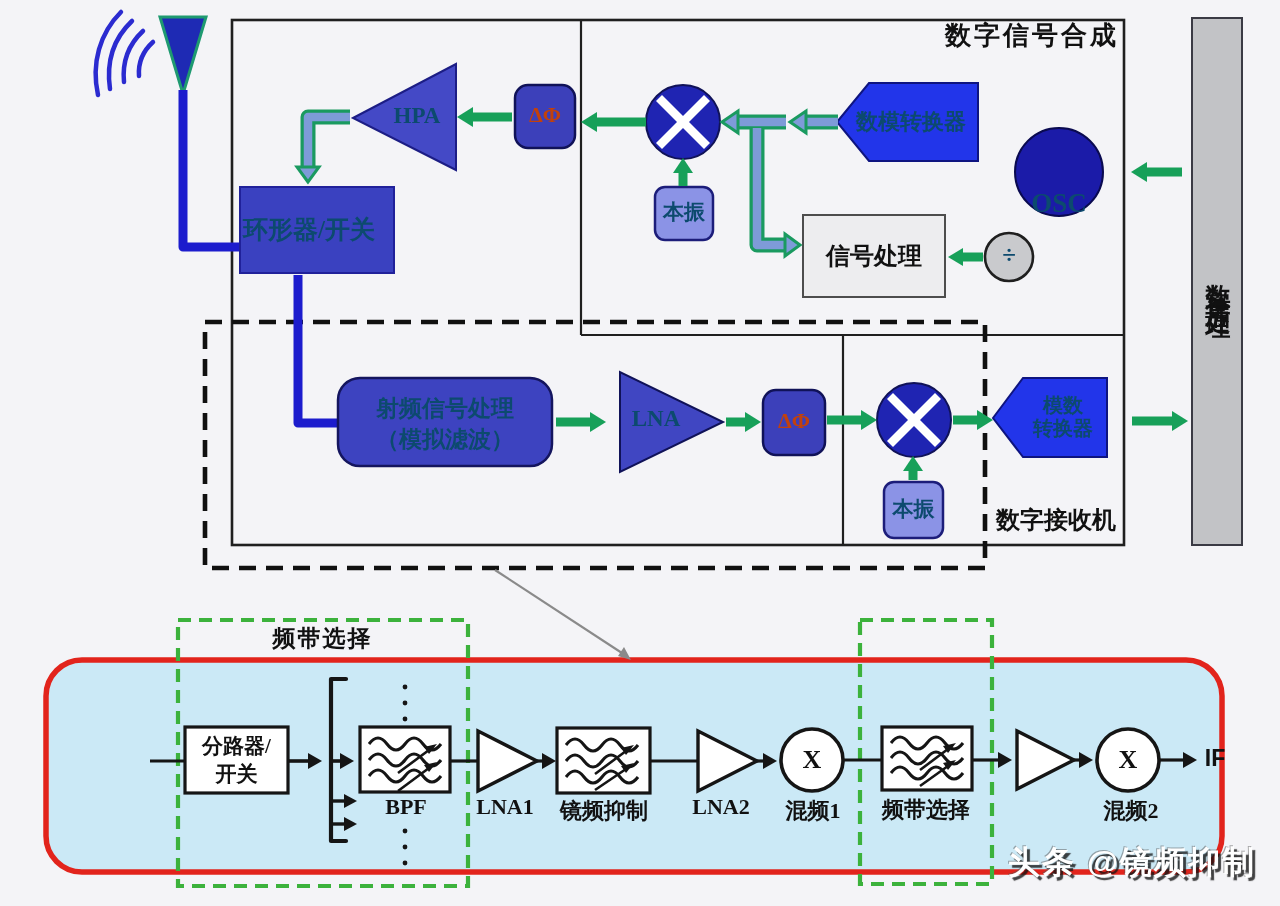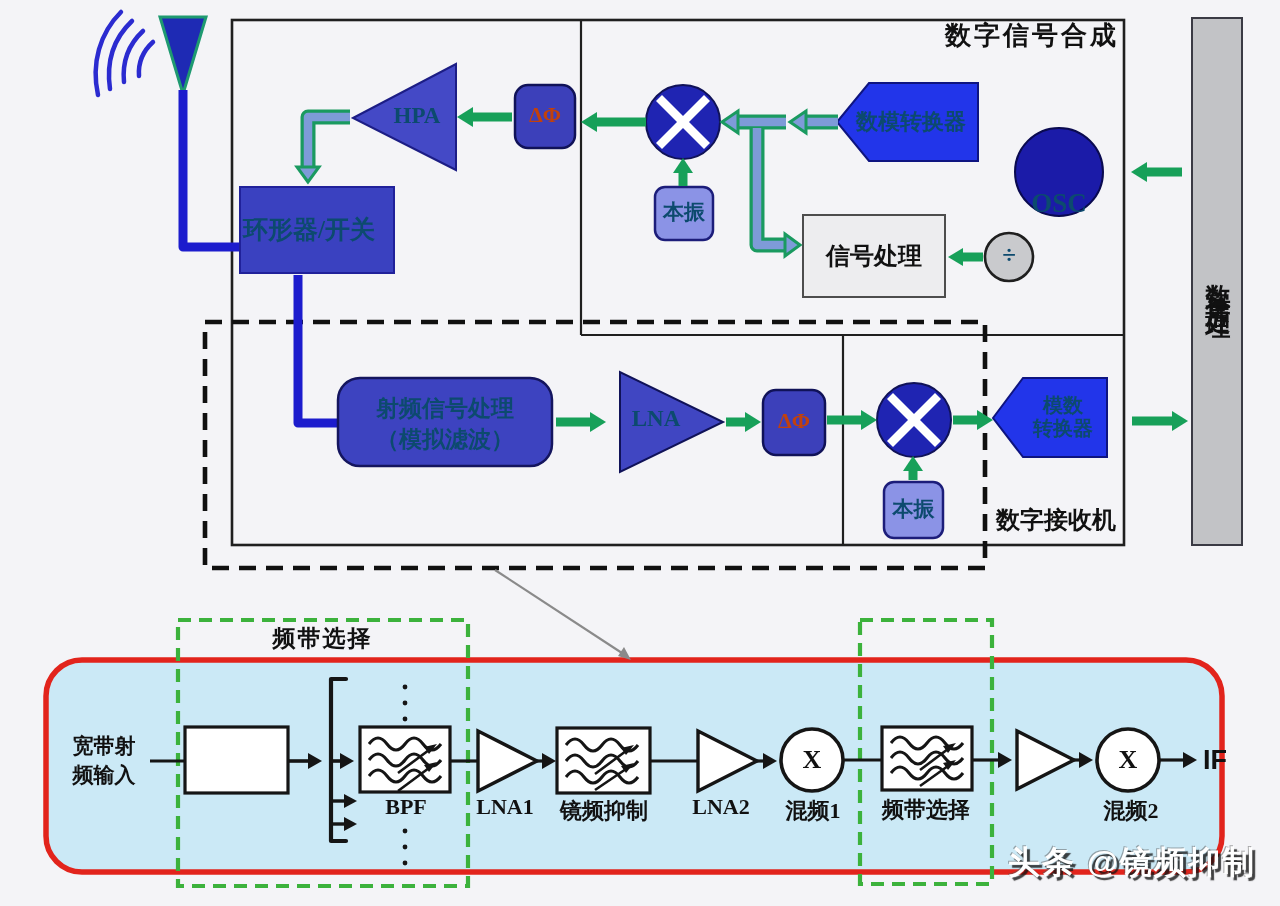--- a/index.html
+++ b/index.html
@@ -241,41 +241,41 @@
 
 <div class="lbl white two" style="left:1016px;top:394px;width:94px;font-size:20px;line-height:23px;">
   <span>模数</span><br>
   <span>转换器</span>
 </div>
 
 <div class="lbl" style="left:988px;top:507px;width:136px;font-size:24px;">数字接收机</div>
 
 <div class="lbl" style="left:250px;top:626px;width:145px;font-size:23px;letter-spacing:2px;">频带选择</div>
 
-<div class="lbl two" style="left:58px;top:732px;width:92px;font-size:21px;line-height:29px;">
-  <span>宽带射</span><br>
-  <span>频输入</span>
-</div>
-
+
+<div class="lbl two" style="left:185px;top:732px;width:103px;font-size:21px;line-height:28px;">
+  <span>分路器/</span><br>
+  <span>开关</span>
+</div>
 
 <div class="lbl" style="left:368px;top:794px;width:76px;font-size:22px;">BPF</div>
 
 <div class="lbl" style="left:470px;top:794px;width:70px;font-size:22px;">LNA1</div>
 
 <div class="lbl" style="left:549px;top:798px;width:110px;font-size:22px;">镜频抑制</div>
 
 <div class="lbl" style="left:686px;top:794px;width:70px;font-size:22px;">LNA2</div>
 
 <div class="lbl" style="left:782px;top:745px;width:60px;font-size:26px;">X</div>
 
 <div class="lbl" style="left:777px;top:798px;width:72px;font-size:22px;">混频1</div>
 
 <div class="lbl" style="left:870px;top:797px;width:112px;font-size:22px;">频带选择</div>
 
 <div class="lbl" style="left:1098px;top:745px;width:60px;font-size:26px;">X</div>
 
 <div class="lbl" style="left:1095px;top:798px;width:72px;font-size:22px;">混频2</div>
 
-<div class="lbl" style="left:1197px;top:745px;width:36px;font-size:27px;font-family:'Liberation Sans',sans-serif;">IF</div>
+<div class="lbl" style="left:1197px;top:745px;width:36px;font-size:23px;font-family:'Liberation Sans',sans-serif;">IF</div>
 
 <div class="watermark">头条 @镜频抑制</div>
 
 </div>
 
 </body></html>

